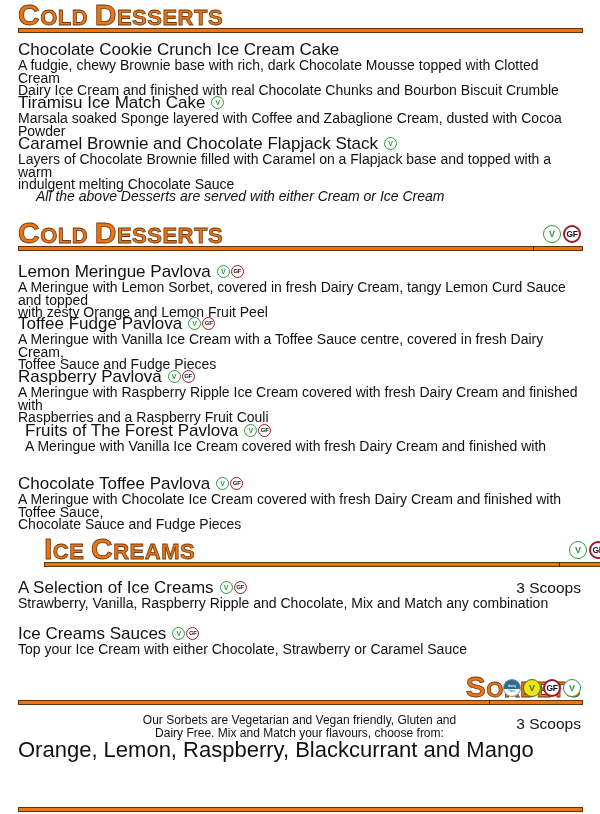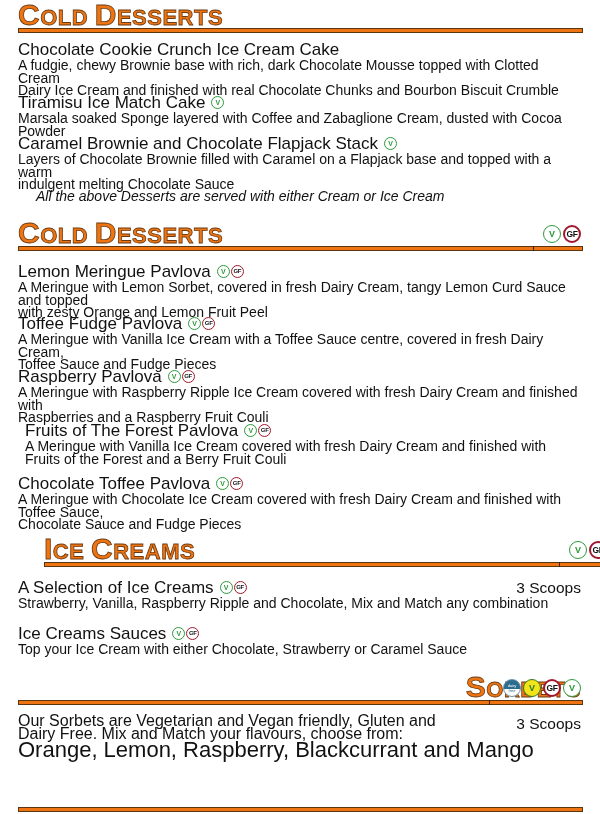--- a/index.html
+++ b/index.html
@@ -125,21 +125,20 @@
 <div class="item" style="top:421px;margin-left:7px;">
   <div class="item-name">
       <span>Fruits of The Forest Pavlova</span>
       <span class="mk">
         <span class="badge v sm">V</span>
         <span class="badge gf sm">GF</span>
       </span>
     </div>
   <div class="item-desc">
       <div>A Meringue with Vanilla Ice Cream covered with fresh Dairy Cream and finished with</div>
-      <div>Fruits of the Forest and a Berry Fruit Couli</div>
     </div>
 </div>
 
 <div class="item" style="top:474px;">
   <div class="item-name">
       <span>Chocolate Toffee Pavlova</span>
       <span class="mk">
         <span class="badge v sm">V</span>
         <span class="badge gf sm">GF</span>
       </span>
@@ -199,20 +198,20 @@
     <span class="badge gf">GF</span>
     <span class="badge v">V</span>
   </div>
   <div class="rule" style="top:26px;">
       <span class="tick" style="left:470px;"></span>
     </div>
 </div>
 
 <div class="item" style="top:714px;">
   <div class="price">3 Scoops</div>
-  <div class="item-desc" style="font-size:16px;line-height:13px;">
+  <div class="item-desc" style="font-size:12px;line-height:13px;text-align:center;">
       <div>Our Sorbets are Vegetarian and Vegan friendly, Gluten and</div>
       <div>Dairy Free. Mix and Match your flavours, choose from:</div>
     </div>
   <div class="big-line">Orange, Lemon, Raspberry, Blackcurrant and Mango</div>
 </div>
 
 <div class="rule" style="top:807px;left:18px;"></div>
 
 </body></html>

